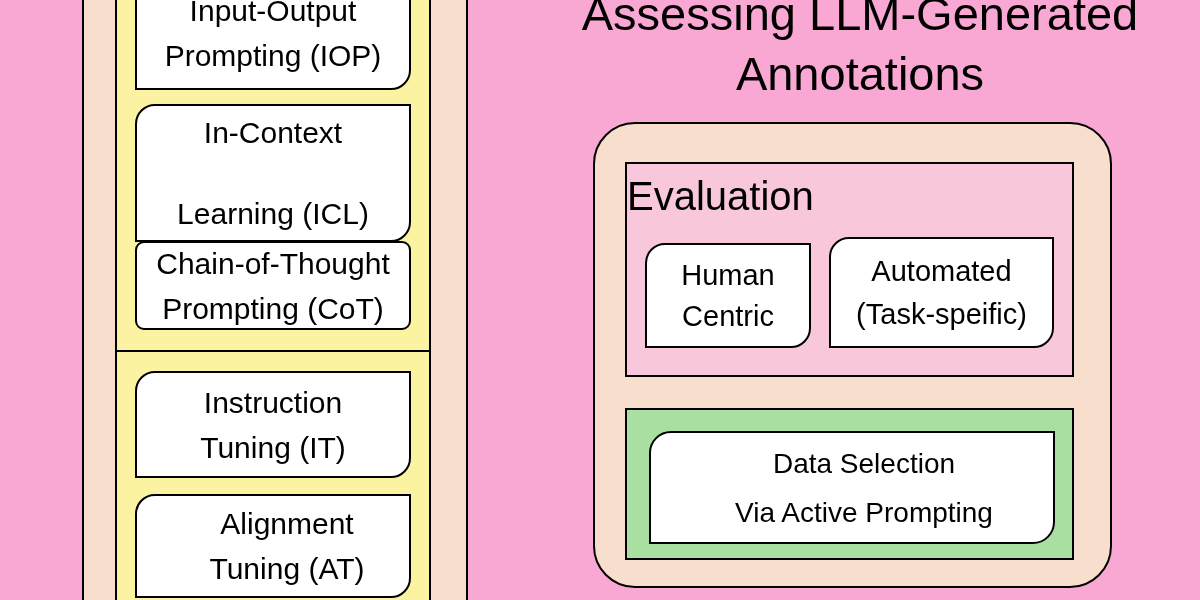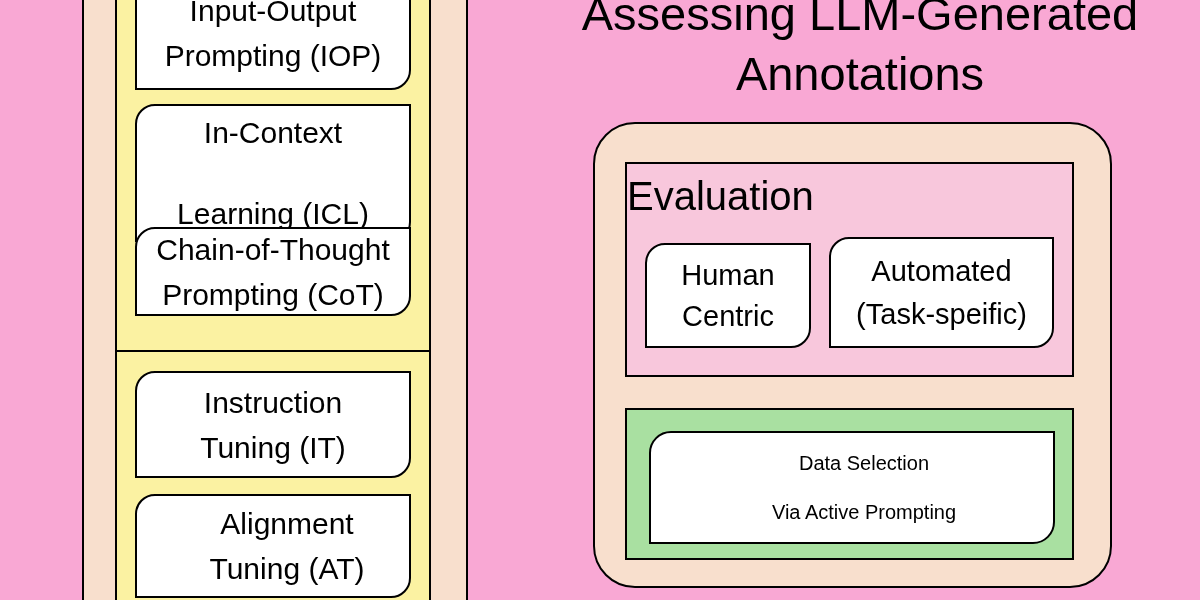--- a/index.html
+++ b/index.html
@@ -43,21 +43,21 @@
   <div class="wbox" style="left:135px;top:-24px;width:276px;height:114px;">
     <span>Input-Output</span>
     <span>Prompting (IOP)</span>
   </div>
 
   <div class="wbox" style="left:135px;top:104px;width:276px;height:138px;gap:36px;">
     <span>In-Context</span>
     <span>Learning (ICL)</span>
   </div>
 
-  <div class="wbox" style="left:135px;top:227px;width:276px;height:89px;">
+  <div class="wbox" style="left:135px;top:241px;width:276px;height:89px;border-radius:9px;">
     <span>Chain-of-Thought</span>
     <span>Prompting (CoT)</span>
   </div>
 
   <div class="wbox" style="left:135px;top:371px;width:276px;height:107px;">
     <span>Instruction</span>
     <span>Tuning (IT)</span>
   </div>
 
   <div class="wbox" style="left:135px;top:494px;width:276px;height:104px;padding-left:28px;">
@@ -81,18 +81,18 @@
     <span>Centric</span>
   </div>
 
   <div class="wbox" style="left:829px;top:237px;width:225px;height:111px;font-size:29px;line-height:43px;">
     <span>Automated</span>
     <span>(Task-speific)</span>
   </div>
 
   <div class="panel green" style="left:625px;top:408px;width:449px;height:152px;"></div>
 
-  <div class="wbox" style="left:649px;top:431px;width:406px;height:113px;font-size:20px;line-height:49px;border-radius:22px 0 22px 0;padding-left:24px;">
+  <div class="wbox" style="left:649px;top:431px;width:406px;height:113px;font-size:28px;line-height:49px;border-radius:22px 0 22px 0;padding-left:24px;">
     <span>Data Selection</span>
     <span>Via Active Prompting</span>
   </div>
 
 </div>
 
 </body></html>

